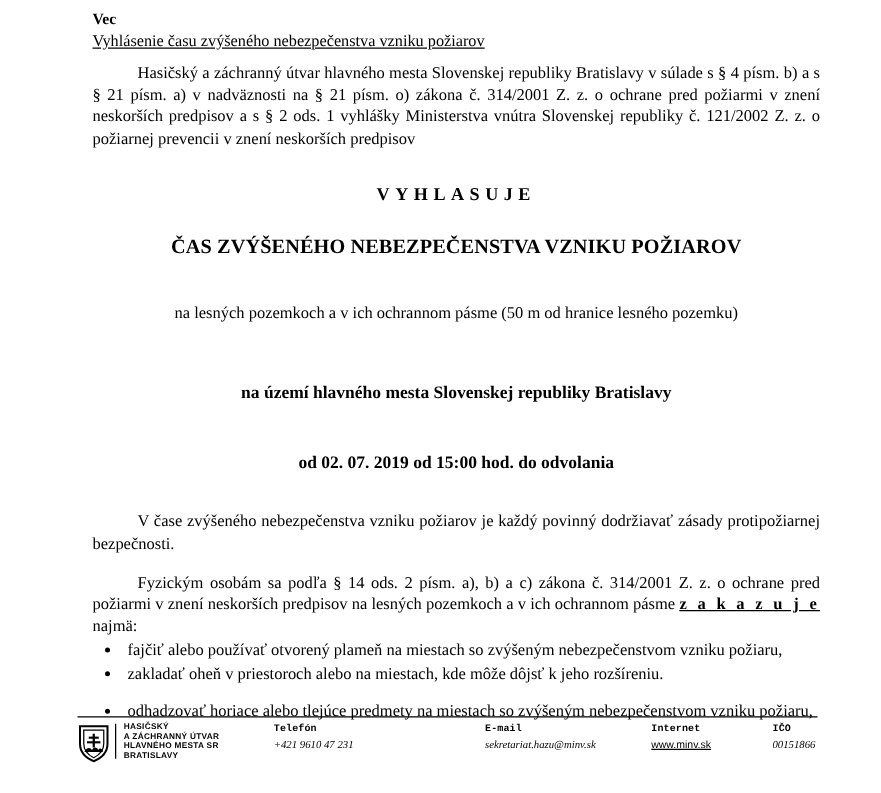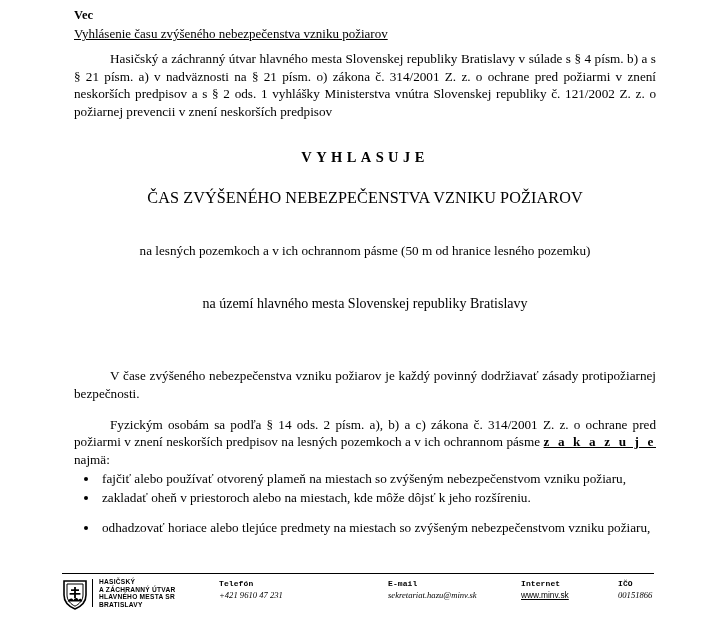--- a/index.html
+++ b/index.html
@@ -67,36 +67,36 @@
 
   .h-vyhlasuje {
     font-weight: bold;
     font-size: 14.5px;
     letter-spacing: 4.4px;
     line-height: 18px;
     margin: 0;
     font-family: Liberation Serif, serif;
   }
   .h-cas {
-    font-weight: normal;
+    font-weight: bold;
     font-size: 16.2px;
     line-height: 20px;
     margin: 0;
     letter-spacing: 0.1px;
   }
   .h-lesnych {
     font-size: 13.2px;
     line-height: 17px;
     margin: 10px;
   }
   .h-uzemie {
-    font-weight: normal;
+    font-weight: bold;
     font-size: 14px;
     line-height: 18px;
-    margin: 0;
+    margin: 12px;
   }
   .h-datum {
     font-weight: bold;
     font-size: 14px;
     line-height: 18px;
     margin: 0;
   }
 
   .gap-24 { height: 24px; }
   .gap-22 { height: 22px; }
@@ -234,20 +234,21 @@
     <div class="gap-24"></div>
 
     <div class="center h-lesnych">na lesných pozemkoch a v ich ochrannom pásme (50 m od hranice lesného pozemku)</div>
 
     <div class="gap-26"></div>
 
     <div class="center h-uzemie">na území hlavného mesta Slovenskej republiky Bratislavy</div>
 
     <div class="gap-26"></div>
 
+    <div class="center h-datum">od 02. 07. 2019 od 15:00 hod. do odvolania</div>
 
     <div class="gap-28"></div>
 
     <p class="para indent">V čase zvýšeného nebezpečenstva vzniku požiarov je každý povinný dodržiavať zásady protipožiarnej bezpečnosti.</p>
 
     <div class="para-gap"></div>
 
     <p class="para indent"><span>Fyzickým osobám sa podľa § 14 ods. 2  písm. a), b) a c) zákona č. 314/2001 Z. z. o ochrane pred požiarmi v znení neskorších predpisov na lesných pozemkoch a v ich ochrannom pásme </span><span class="zakazuje">z a k a z u j e</span><span> najmä:</span></p>
 
     <ul class="bullets">

